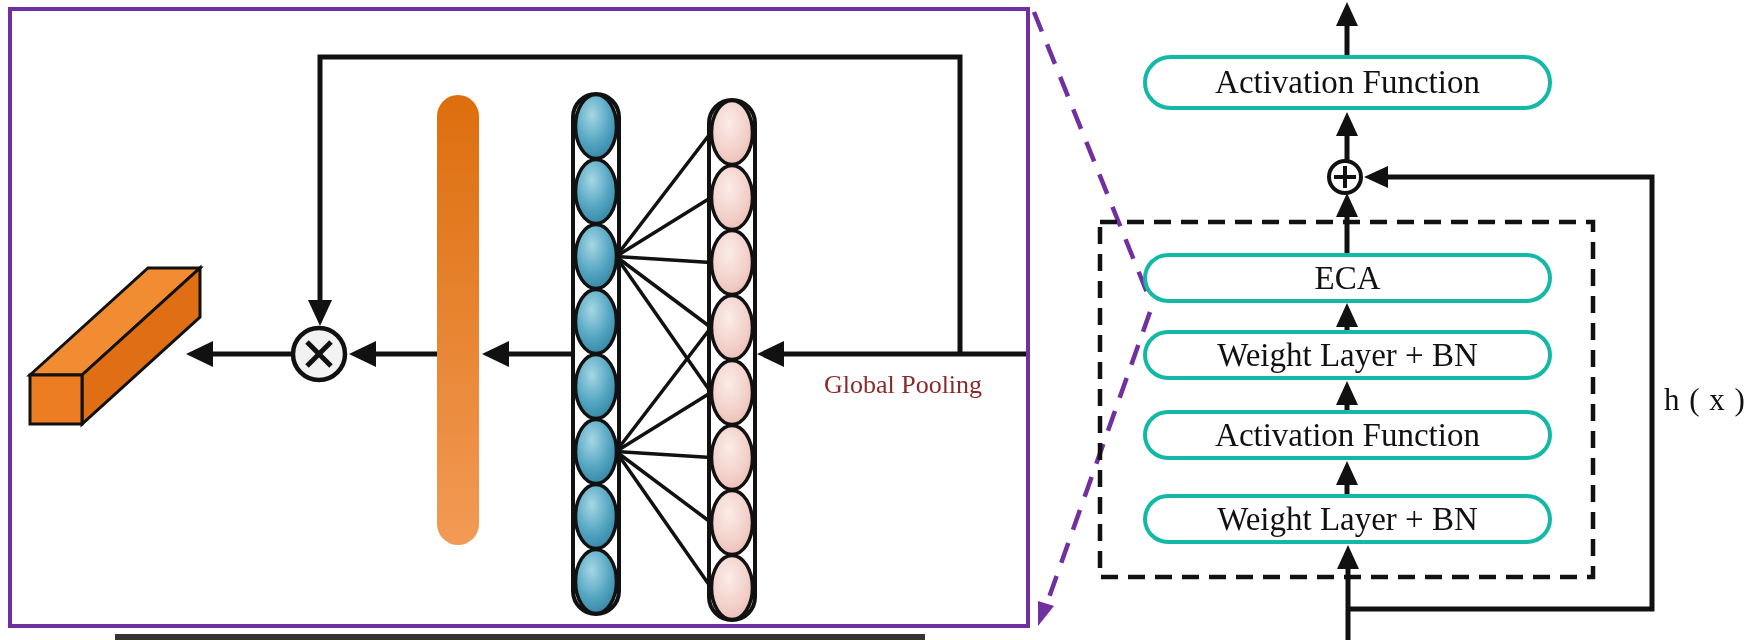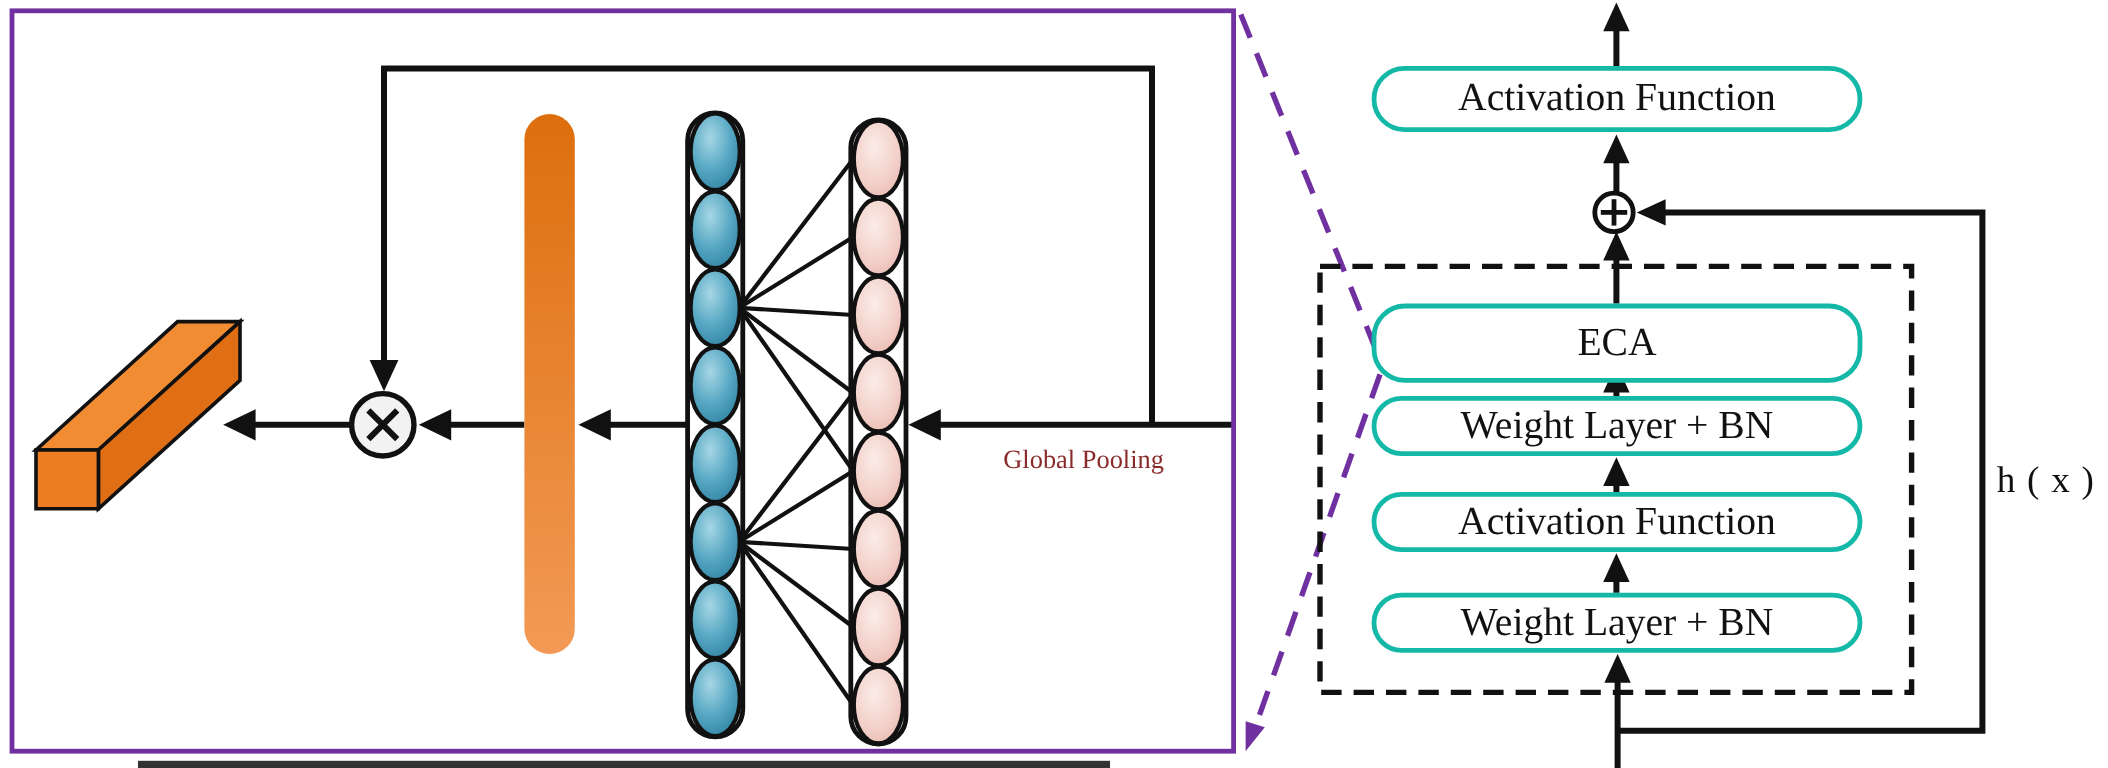--- a/index.html
+++ b/index.html
@@ -2,21 +2,21 @@
 <html><head>
 <meta charset="utf-8">
 <style>
   html,body{margin:0;padding:0;background:#ffffff;}
   #stage{position:relative;width:1757px;height:640px;background:#ffffff;overflow:hidden;
          font-family:"Liberation Serif","DejaVu Serif",serif;}
   #artwork{position:absolute;left:0;top:0;}
   .purple-box{position:absolute;left:8px;top:7px;width:1014px;height:613px;
               border:4px solid #7030a0;background:transparent;}
   .gp-label{position:absolute;left:778px;top:370px;width:250px;text-align:center;
-            font-size:22px;color:#8a2b2b;white-space:nowrap;}
+            font-size:26px;color:#8a2b2b;white-space:nowrap;}
   .rbox{position:absolute;left:1143px;width:409px;box-sizing:border-box;
         border:4px solid #14b8a6;border-radius:28px;background:#fff;
         display:flex;align-items:center;justify-content:center;
         font-size:33px;color:#111;white-space:nowrap;}
   .hx-label{position:absolute;left:1664px;top:382px;width:100px;
             font-size:31px;color:#111;white-space:nowrap;letter-spacing:1px;}
 </style>
 </head>
 <body>
 
@@ -174,19 +174,19 @@
         <polygon points="1348,545 1337,569 1359,569" fill="#111"></polygon>
       </g>
     </g>
   </svg>
 
   <div class="purple-box"></div>
 
   <div class="gp-label">Global Pooling</div>
 
   <div class="rbox" style="top:55px;height:55px;">Activation Function</div>
-  <div class="rbox" style="top:253px;height:66px;text-align:center;">ECA</div>
+  <div class="rbox" style="top:253px;height:50px;text-align:center;">ECA</div>
   <div class="rbox" style="top:330px;height:50px;">Weight Layer + BN</div>
   <div class="rbox" style="top:410px;height:50px;">Activation Function</div>
   <div class="rbox" style="top:494px;height:50px;">Weight Layer + BN</div>
 
   <div class="hx-label">h ( x )</div>
 </div>
 
 </body></html>

